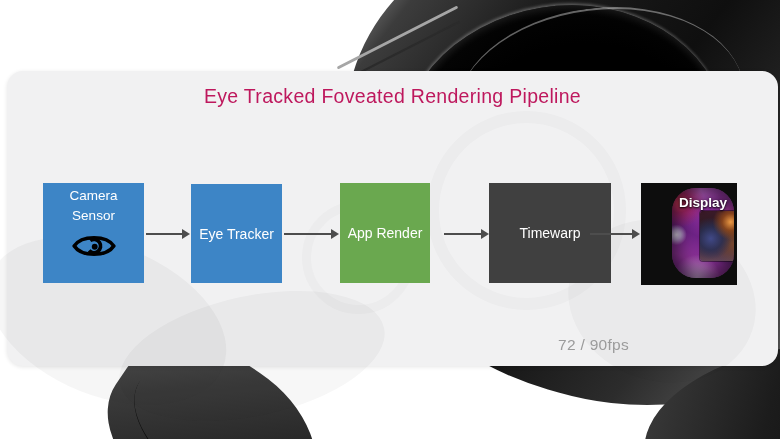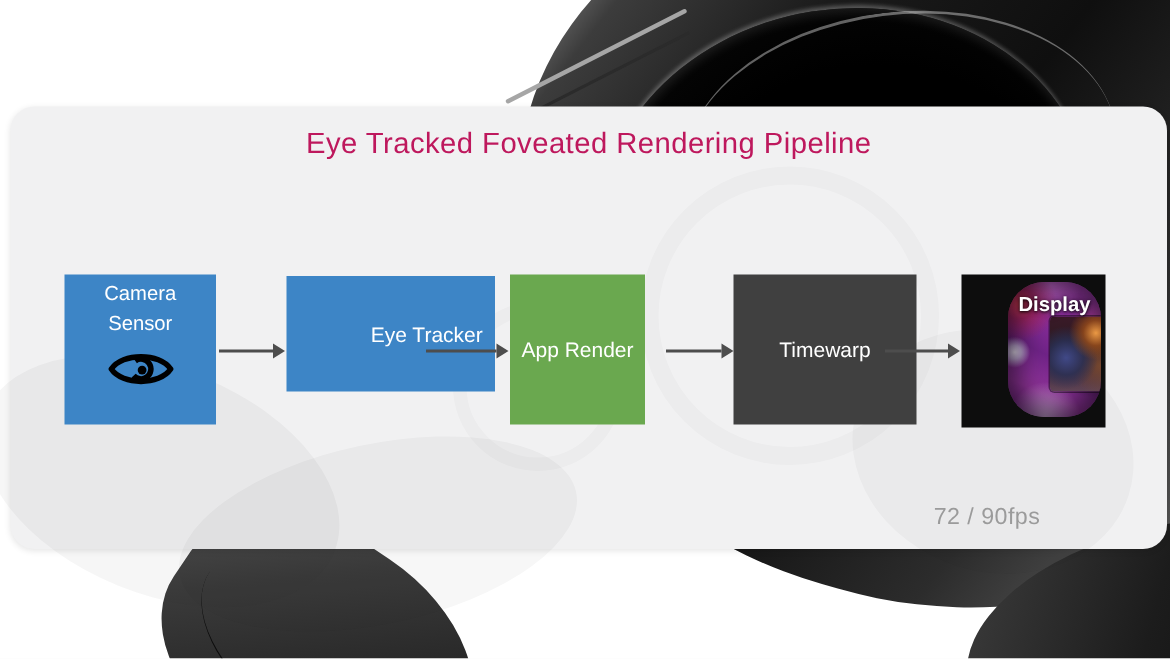--- a/index.html
+++ b/index.html
@@ -57,21 +57,21 @@
     font-size:19.5px;font-weight:normal;color:#be185d;letter-spacing:.3px;
   }
   
   .node{
     position:absolute;top:183px;height:100px;display:flex;align-items:center;justify-content:center;
     color:#fff;font-size:14px;text-align:center;
   }
   .n1{left:43px;width:101px;background:#3d85c6;flex-direction:column;justify-content:flex-start;padding-top:3px;box-sizing:border-box;}
   .n1 .node-label{font-size:13.5px;line-height:1.45;width:70px;}
   .n1 .eye-wrap{margin-top:7px;line-height:0;}
-  .n2{left:191px;top:184px;width:91px;height:77px;background:#3d85c6;padding-left:48px;}
+  .n2{left:191px;top:184px;width:91px;height:99px;background:#3d85c6;}
   .n3{left:340px;width:90px;background:#6aa84f;}
   .n4{left:489px;width:122px;background:#404040;justify-content:center;}
   .n5{left:641px;width:96px;height:102px;background:#0d0d0d;}
   
   .arrow{position:absolute;top:233px;height:2px;background:#4d4d4d;}
   .arrow::after{
     content:'';position:absolute;right:-8px;top:-4px;
     border-left:8px solid #4d4d4d;border-top:5px solid transparent;border-bottom:5px solid transparent;
   }
   .a1{left:146px;width:36px;}
@@ -101,21 +101,21 @@
       linear-gradient(180deg,#3a1a28 0%,#2b1a20 40%,#4a3040 75%,#5f4455 100%);
     box-shadow:0 0 0 1px rgba(0,0,0,.45);
   }
   .display-label{
     position:absolute;left:0;top:7px;width:100%;text-align:center;
     font-size:13.5px;font-weight:bold;color:#fff;
     text-shadow:0 1px 2px rgba(0,0,0,.9),0 0 4px rgba(0,0,0,.6);
   }
   
   .fps{
-    position:absolute;left:558px;top:336px;width:200px;text-align:center;
+    position:absolute;left:558px;top:336px;width:200px;text-align:left;
     font-size:15.5px;color:#9b9b9b;letter-spacing:.3px;
   }
 </style>
 </head>
 <body>
 
 <div class="stage">
 
   <div class="photo">
     <div class="hs-body"></div>

